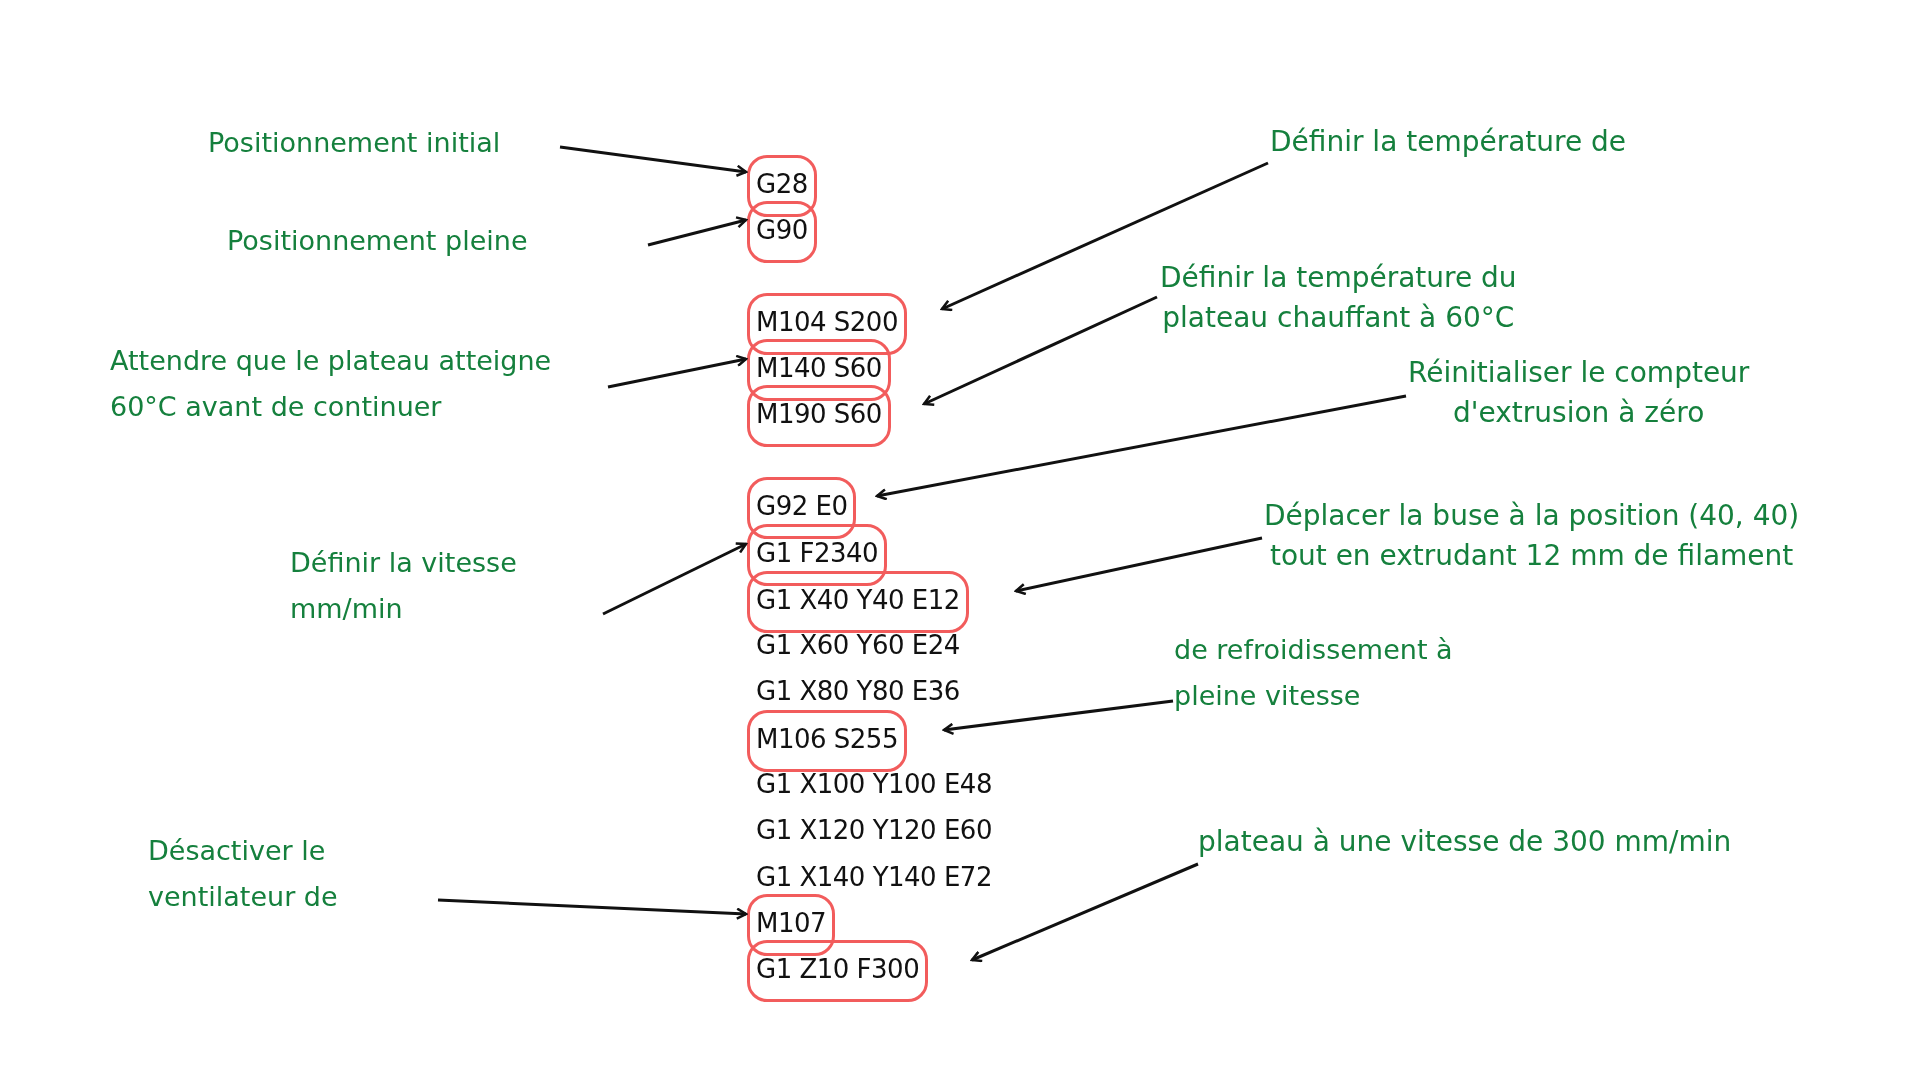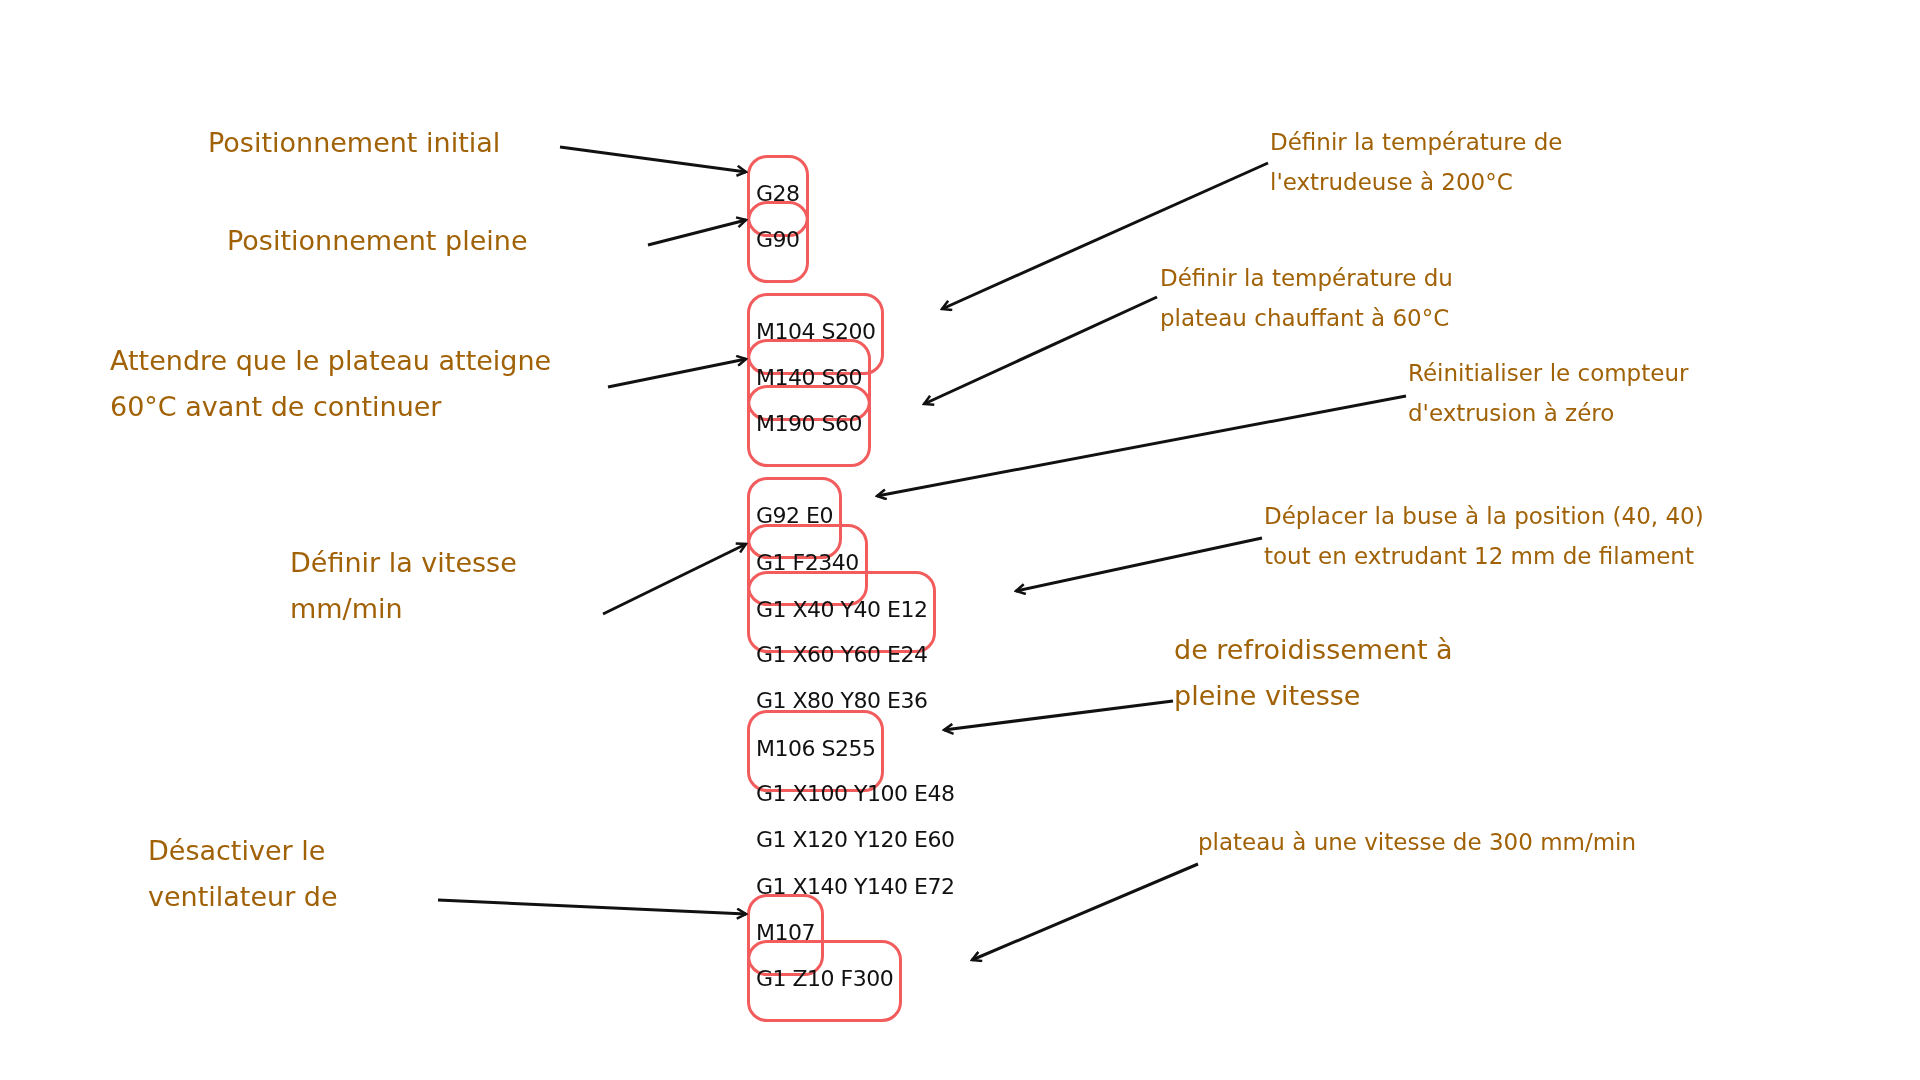--- a/index.html
+++ b/index.html
@@ -1,24 +1,24 @@
 <!DOCTYPE html>
 <html><head>
 <meta charset="utf-8">
 <style>
   html, body { margin:0; padding:0; background:#ffffff; }
   body { width:1920px; height:1080px; position:relative; overflow:hidden;
          font-family:"DejaVu Sans", sans-serif; color:#111111; }
-  .code { position:absolute; left:750px; font-size:22px; line-height:40px; height:40px;
-          padding:18px 6px; white-space:nowrap; letter-spacing:-0.5px; }
+  .code { position:absolute; left:750px; font-size:26px; line-height:40px; height:40px;
+          padding:8px 6px; white-space:nowrap; letter-spacing:-0.5px; }
   .code.hl { border:3px solid #f25c5c; border-radius:20px; left:747px; line-height:36px; }
-  .label { position:absolute; white-space:nowrap; color:#a16207; }
+  .label { position:absolute; white-space:nowrap; color:#15803d; }
   .label div { display:block; }
   .lbl-lg { font-size:27px; line-height:46px; }
-  .lbl-sm { font-size:23px; line-height:40px; }
+  .lbl-sm { font-size:28px; line-height:40px;text-align:center; }
   svg.arrows { position:absolute; left:0; top:0; width:1920px; height:1080px; pointer-events:none; }
 </style>
 </head>
 <body>
 
 <div>
   <div class="code hl" style="top:155px">G28</div>
   <div class="code hl" style="top:201px">G90</div>
   <div class="code hl" style="top:293px">M104 S200</div>
   <div class="code hl" style="top:339px">M140 S60</div>
@@ -50,21 +50,20 @@
   <div>Définir la vitesse</div>
   <div>mm/min</div>
 </div>
 <div class="label lbl-lg" style="left:148px; top:828px">
   <div>Désactiver le</div>
   <div>ventilateur de</div>
 </div>
 
 <div class="label lbl-sm" style="left:1270px; top:122px">
   <div>Définir la température de</div>
-  <div>l'extrudeuse à 200°C</div>
 </div>
 <div class="label lbl-sm" style="left:1160px; top:258px">
   <div>Définir la température du</div>
   <div>plateau chauffant à 60°C</div>
 </div>
 <div class="label lbl-sm" style="left:1408px; top:353px">
   <div>Réinitialiser le compteur</div>
   <div>d'extrusion à zéro</div>
 </div>
 <div class="label lbl-sm" style="left:1264px; top:496px">

